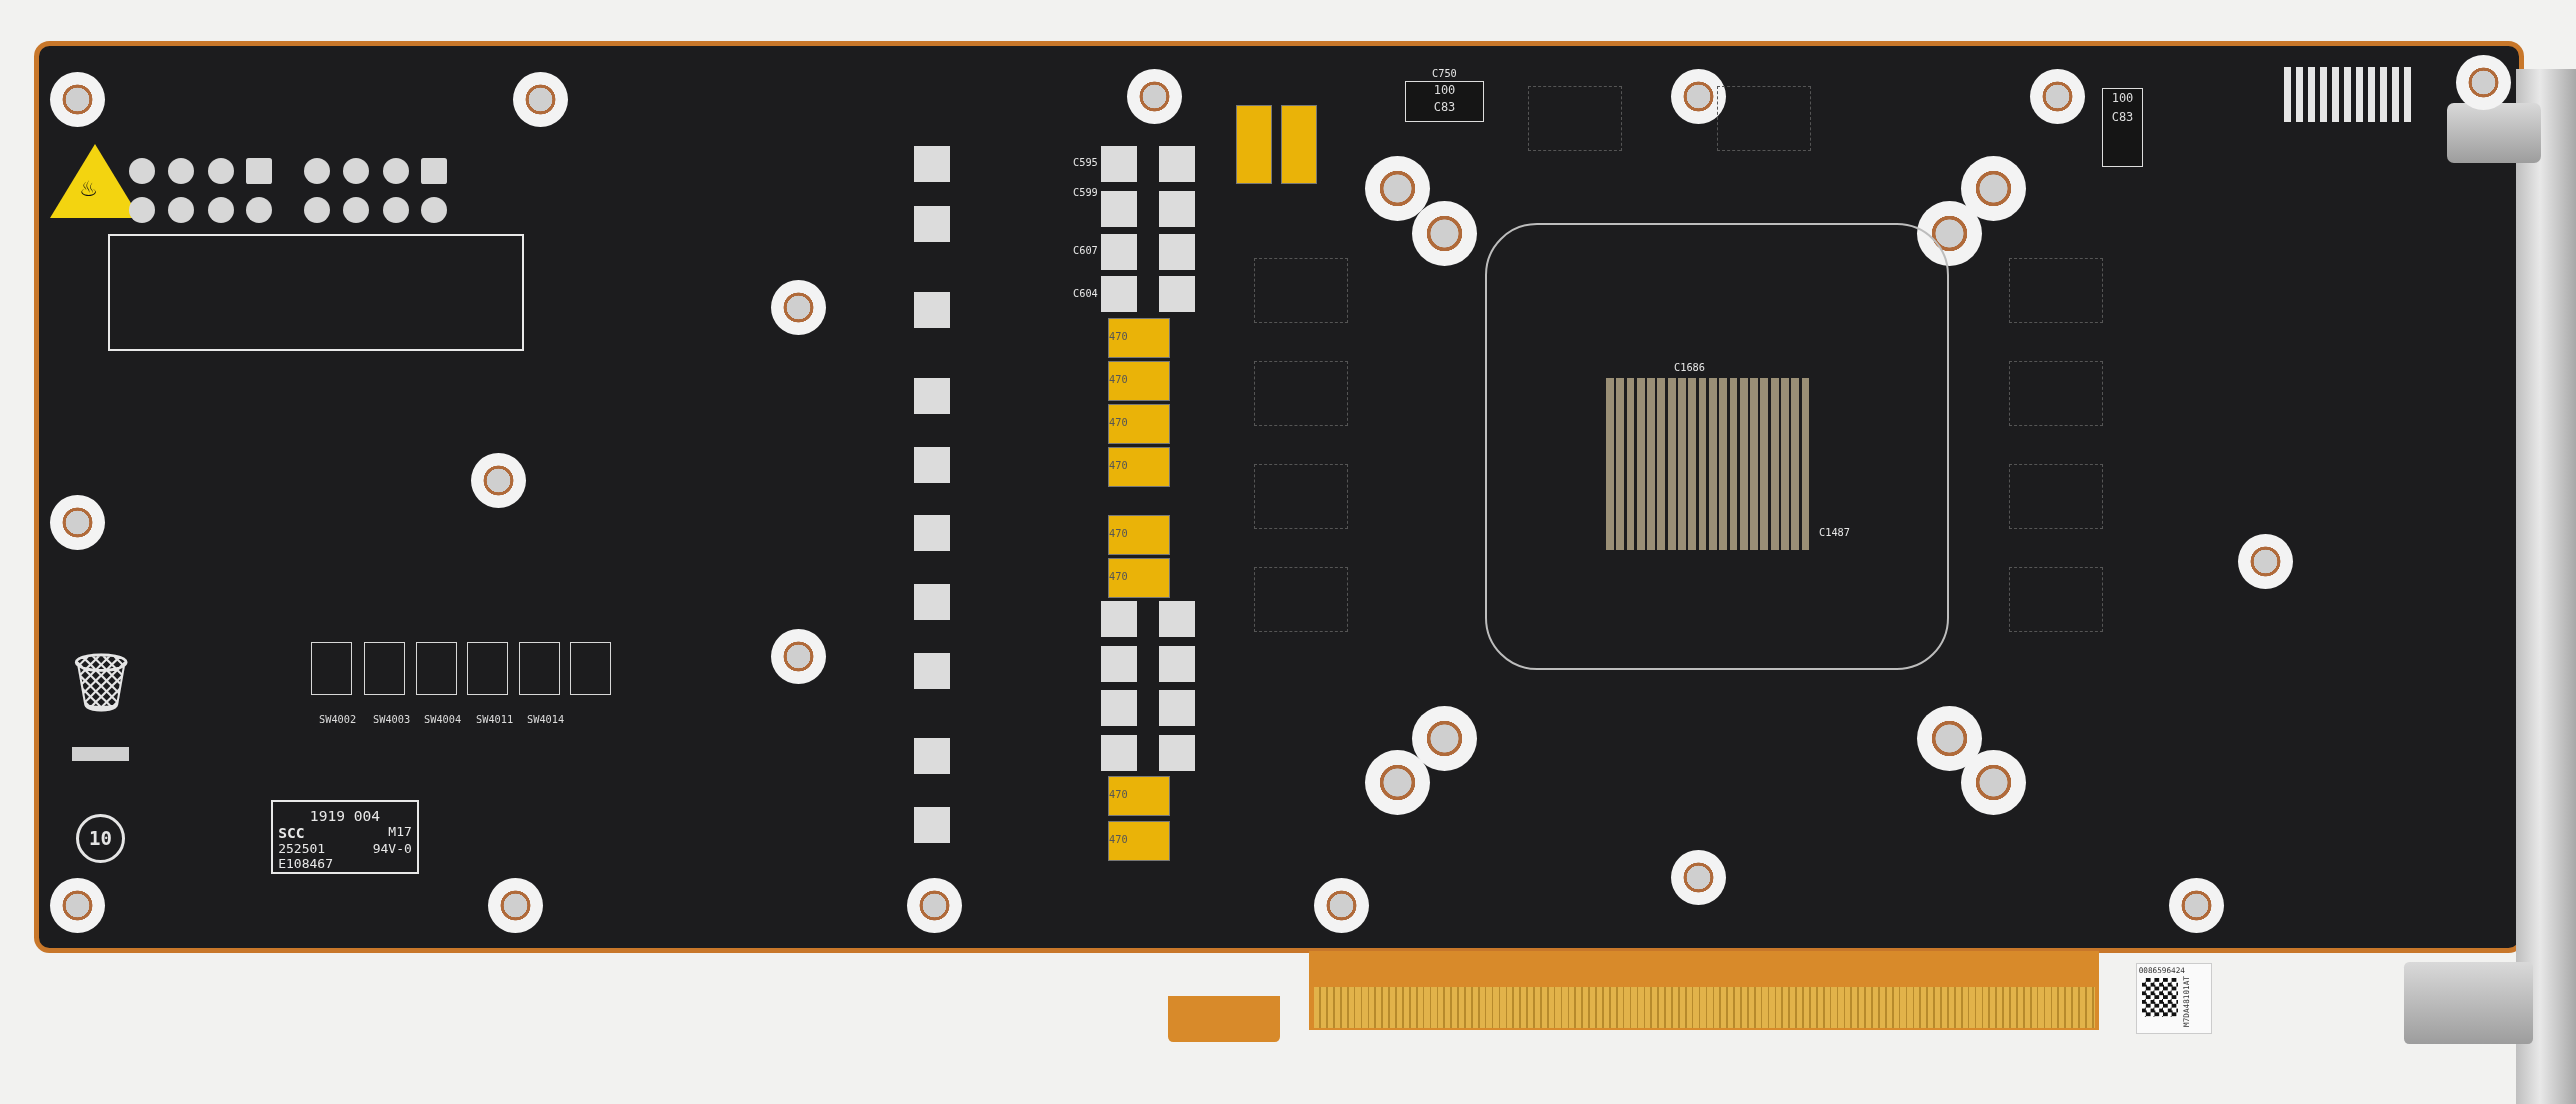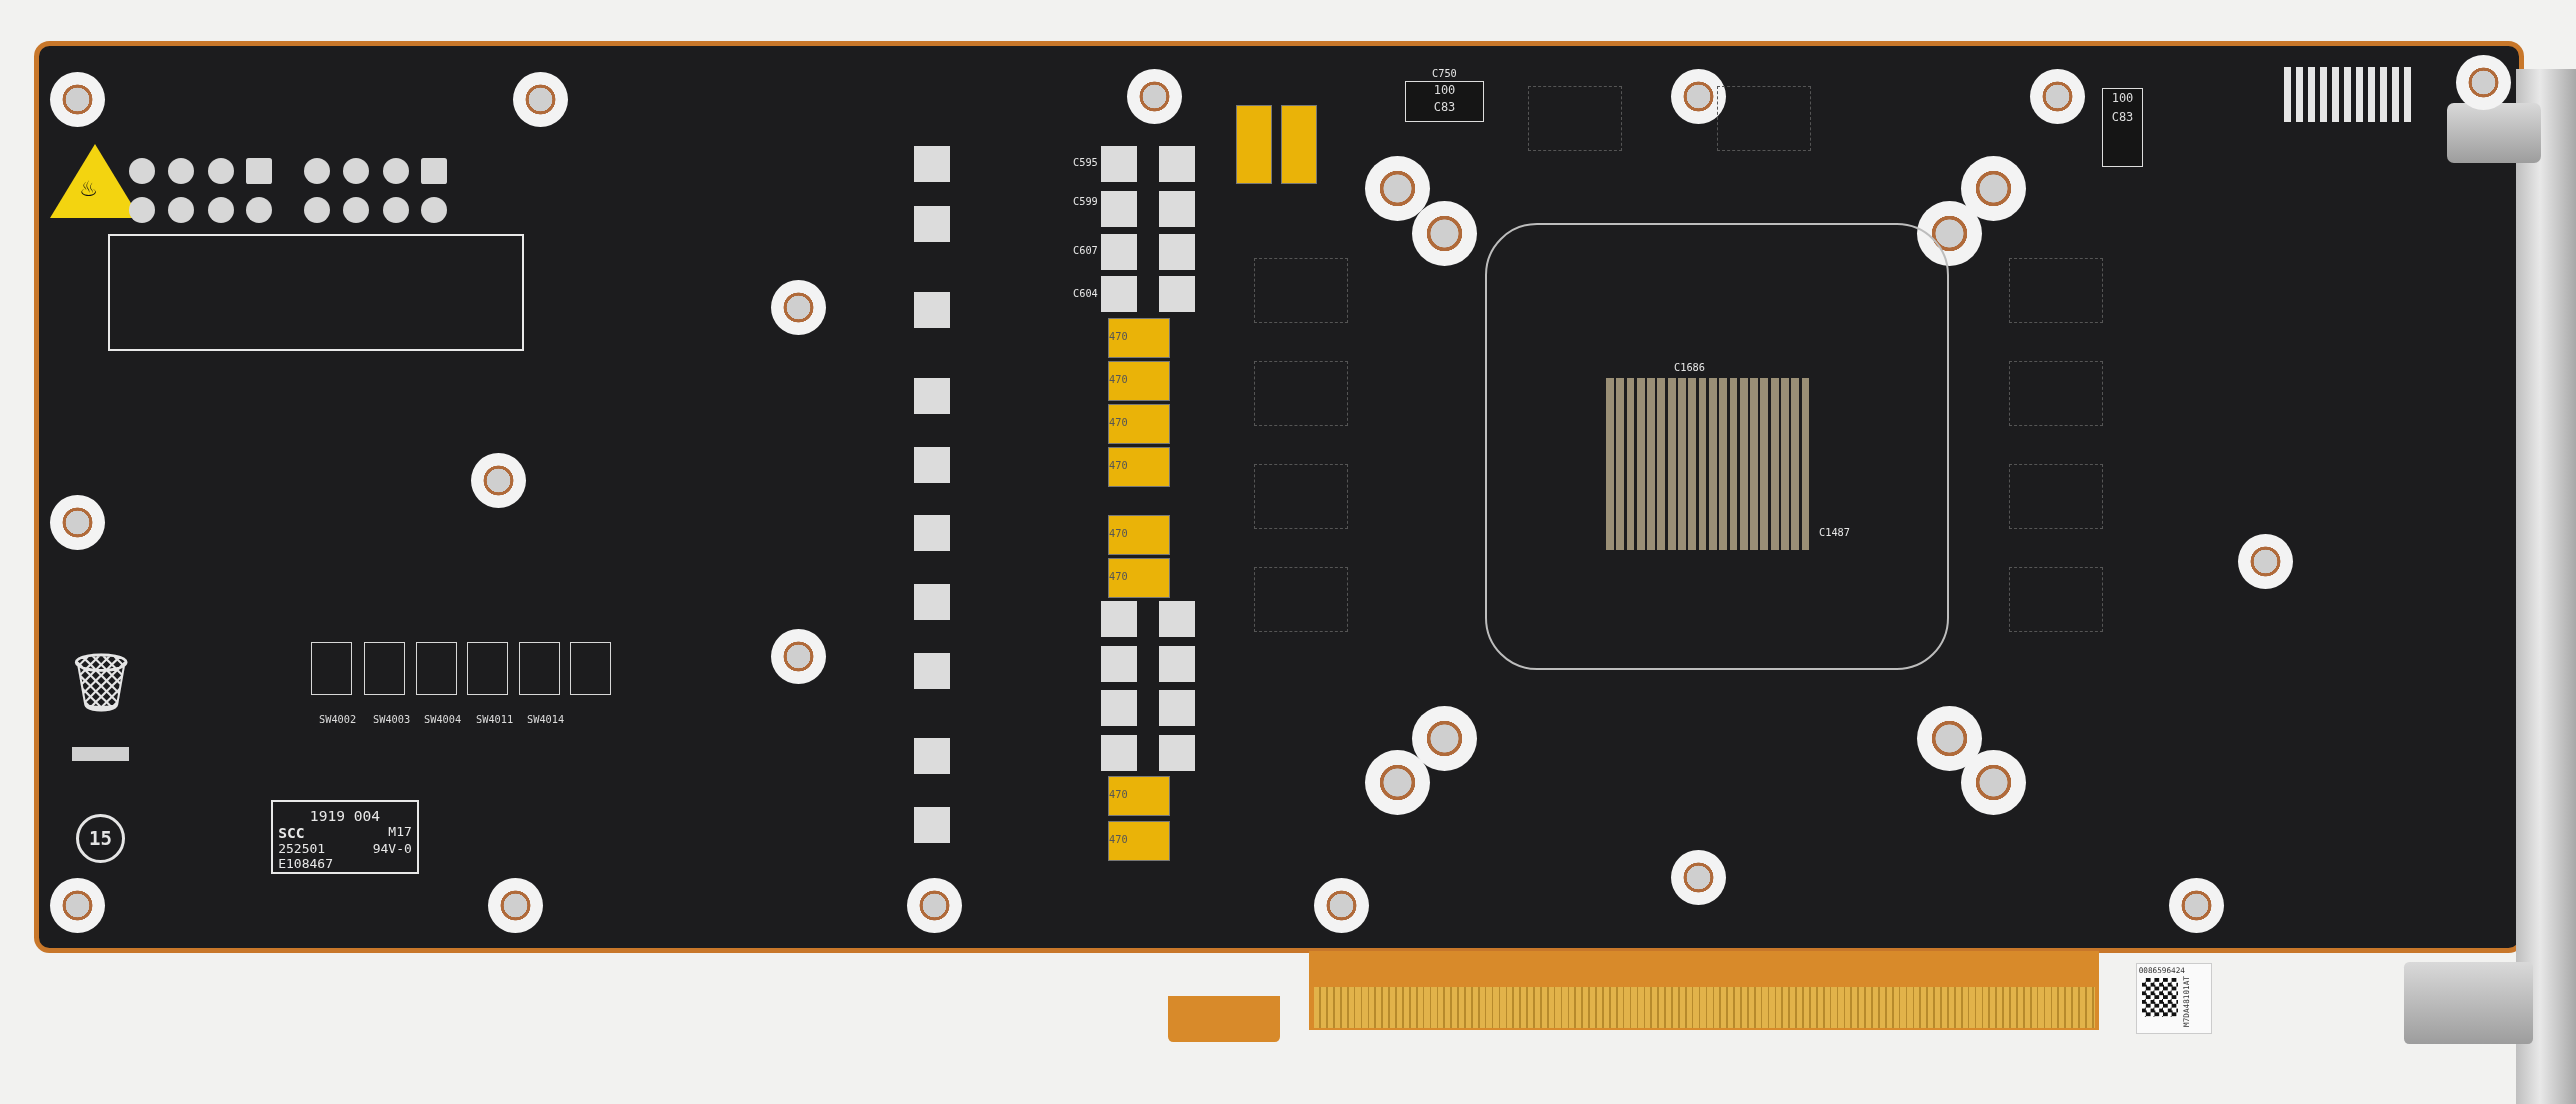--- a/index.html
+++ b/index.html
@@ -107,21 +107,21 @@
     </div>
   <div class="r">
       <span>252501</span>
       <span>94V-0</span>
     </div>
   <div style="text-align:left">E108467</div>
 </div>
 
 <div class="recycle">🗑</div>
 <div class="whitebar"></div>
-<div class="tenyear"><span>15</span></div>
+<div class="tenyear"><span>10</span></div>
 
 <div class="sw" style="left:311px"></div>
 <div class="sw" style="left:364px"></div>
 <div class="sw" style="left:416px"></div>
 <div class="sw" style="left:467px"></div>
 <div class="sw" style="left:519px"></div>
 <div class="sw" style="left:570px"></div>
 <span class="sw-label" style="left:319px">SW4002</span>
 <span class="sw-label" style="left:373px">SW4003</span>
 <span class="sw-label" style="left:424px">SW4004</span>
@@ -158,21 +158,21 @@
 <div class="cap" style="left:1101px;top:646px"></div>
 <div class="cap" style="left:1159px;top:646px"></div>
 <div class="cap" style="left:1101px;top:690px"></div>
 <div class="cap" style="left:1159px;top:690px"></div>
 <div class="cap" style="left:1101px;top:735px"></div>
 <div class="cap" style="left:1159px;top:735px"></div>
 <div class="tant" style="left:1108px;top:776px">470</div>
 <div class="tant" style="left:1108px;top:821px">470</div>
 
 <span class="silk" style="left:1073px;top:156px">C595</span>
-<span class="silk" style="left:1073px;top:195px">C599</span>
+<span class="silk" style="left:1073px;top:186px">C599</span>
 <span class="silk" style="left:1073px;top:244px">C607</span>
 <span class="silk" style="left:1073px;top:287px">C604</span>
 
 <div class="tant" style="left:1236px;top:105px;width:34px;height:77px"></div>
 <div class="tant" style="left:1281px;top:105px;width:34px;height:77px"></div>
 <div class="ecap" style="left:1405px;top:81px;width:77px;height:39px;line-height:17px">
   <div>100</div>
   <div>C83</div>
 </div>
 <span class="silk" style="left:1432px;top:67px">C750</span>

